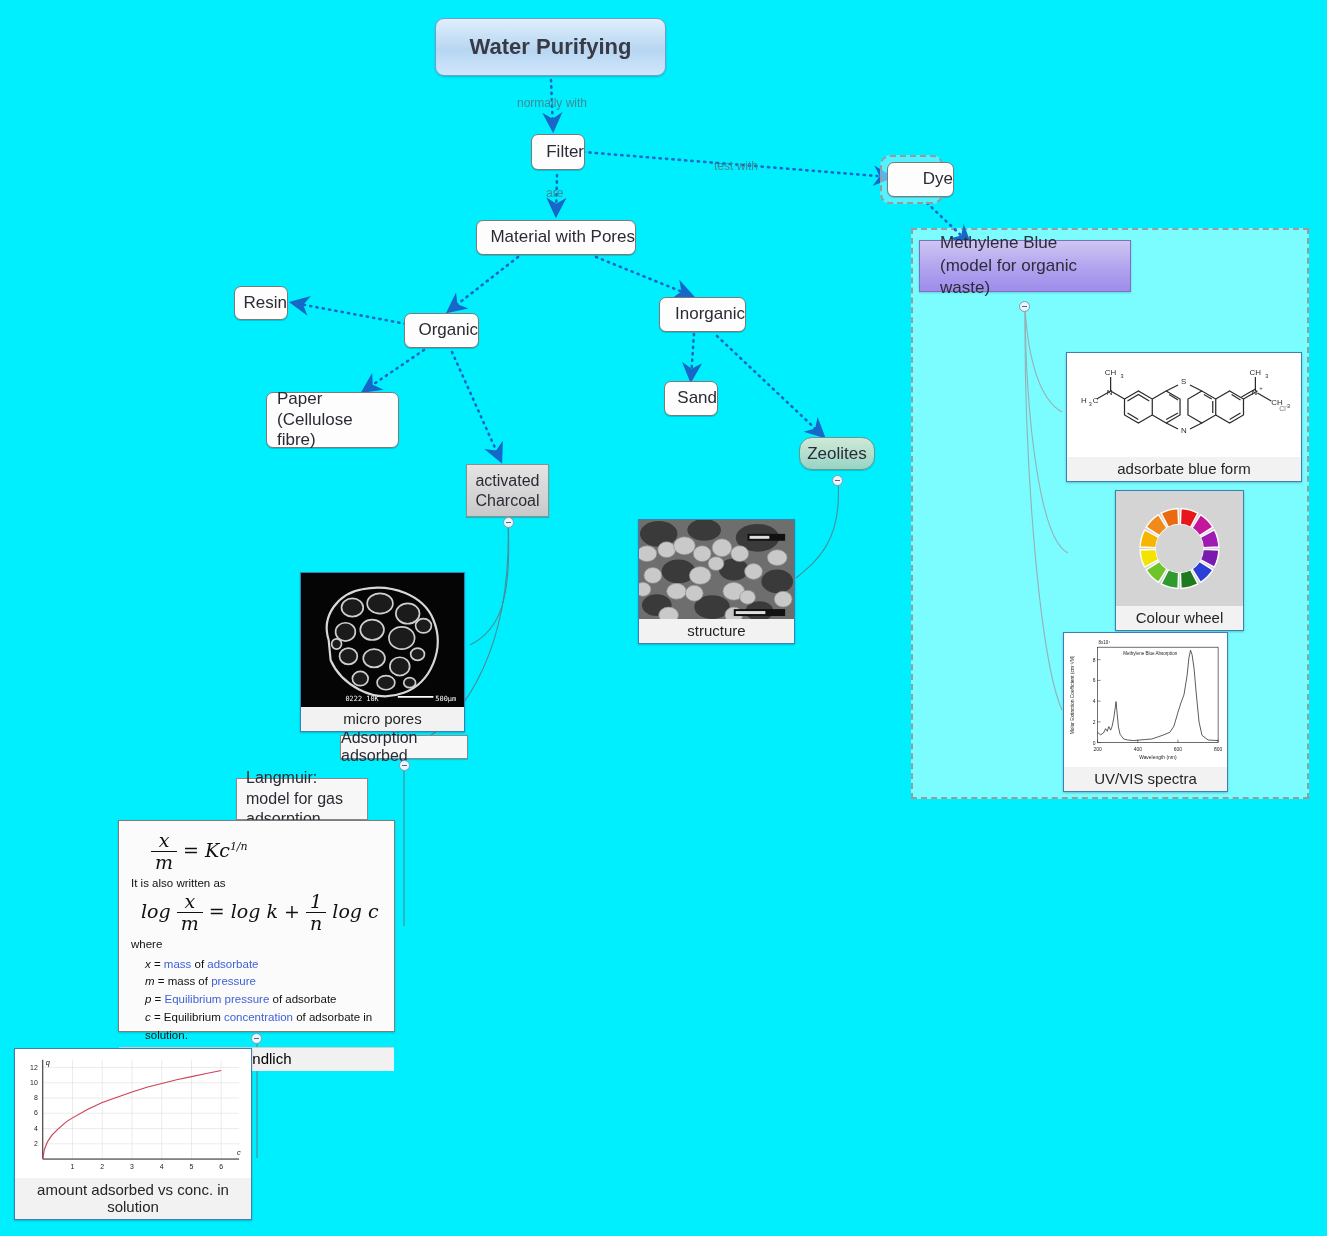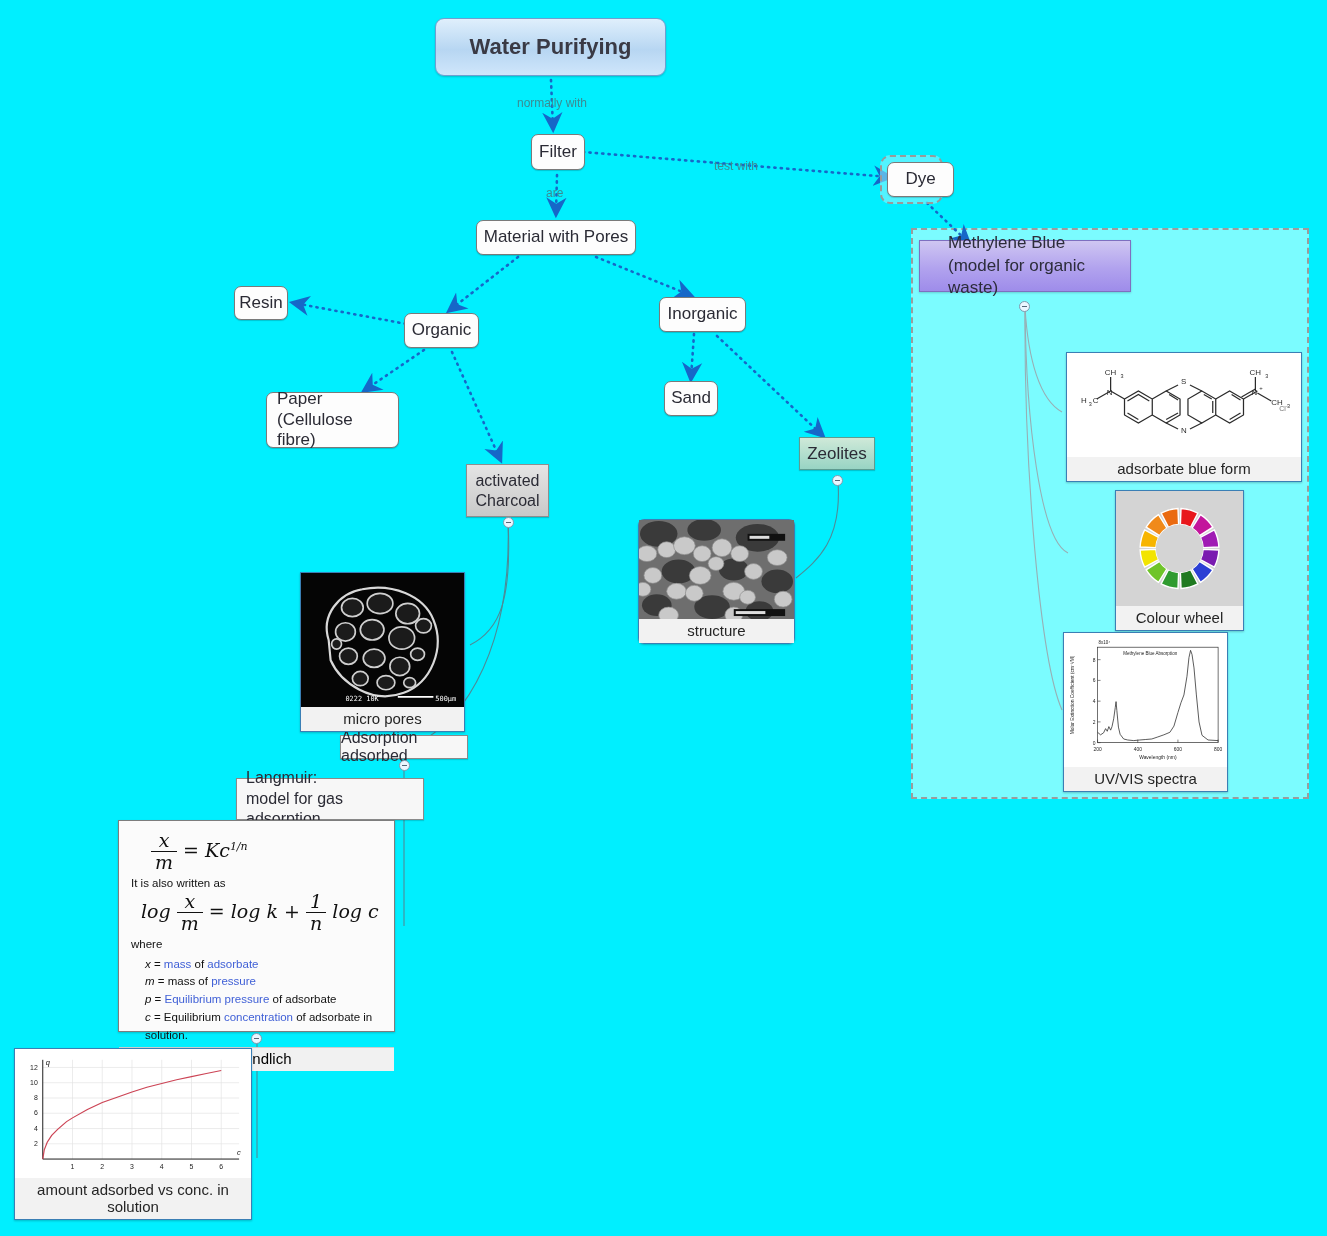--- a/index.html
+++ b/index.html
@@ -17,42 +17,42 @@
 
   .n-root{
     background:linear-gradient(to bottom,#dfeffc 0%,#b7d6f2 55%,#cfe6fb 100%);
     border:1px solid #6f9fd0;border-radius:9px;
     font-size:22px;font-weight:bold;color:#3a3a45;
     display:flex;align-items:center;justify-content:center;
     box-shadow:0 1px 2px rgba(0,0,0,.20);
   }
   .n-white{
     background:#fdfdfd;border:1px solid #7a7a7a;border-radius:7px;
-    display:flex;align-items:center;justify-content:center;
+    display:flex;align-items:center;justify-content:flex-end;
     font-size:17px;box-shadow:0 1px 1px rgba(0,0,0,.18);
     line-height:1.22;
   }
   .n-white.multi{display:flex;flex-direction:column;align-items:flex-start;justify-content:center;padding:22px 10px;}
   .n-gray{
     background:linear-gradient(to bottom,#e4e4e4,#c9c9c9);
     border:1px solid #8e8e8e;
     display:flex;flex-direction:column;align-items:center;justify-content:center;
     font-size:16px;line-height:1.25;box-shadow:0 1px 1px rgba(0,0,0,.18);
   }
   .n-green{
     background:linear-gradient(to bottom,#cfe9d8,#98d4c4);
     border:1px solid #5f9b90;
     display:flex;align-items:center;justify-content:center;font-size:17px;
     box-shadow:0 1px 1px rgba(0,0,0,.18);
   }
   .n-purple{
     background:linear-gradient(to bottom,#cfc6f2 0%,#b1a2ee 55%,#9e8cea 100%);
     border:1px solid #7e6fc0;
     display:flex;flex-direction:column;justify-content:center;
-    padding:6px 28px;font-size:17px;line-height:1.32;color:#2c2c3a;
+    padding:6px 20px;font-size:17px;line-height:1.32;color:#2c2c3a;
     box-shadow:0 1px 2px rgba(0,0,0,.18);
   }
   .n-plain{
     background:#f7f7f7;border:1px solid #8a8a8a;
     display:flex;align-items:center;justify-content:center;
     font-size:16px;box-shadow:0 1px 1px rgba(0,0,0,.15);
   }
   .n-plain.multi{flex-direction:column;align-items:flex-start;padding:4px 9px;line-height:1.3;}
 
   .sel-ring{
@@ -183,37 +183,37 @@
 
   <div class="node n-white multi" style="left:266px;top:392px;width:133px;height:56px;">
     <span>Paper</span>
     <span>(Cellulose fibre)</span>
   </div>
 
   <div class="node n-white" style="left:664px;top:381px;width:54px;height:35px;">
     <span>Sand</span>
   </div>
 
-  <div class="node n-green" style="left:799px;top:437px;width:76px;height:33px;">
+  <div class="node n-green" style="left:799px;top:437px;width:76px;height:33px;border-radius:13px;">
     <span>Zeolites</span>
   </div>
   <div class="collapse" style="left:832px;top:475px;"></div>
 
   <div class="node n-gray" style="left:466px;top:464px;width:83px;height:53px;">
     <span>activated</span>
     <span>Charcoal</span>
   </div>
   <div class="collapse" style="left:503px;top:517px;"></div>
 
   <div class="node n-plain" style="left:340px;top:735px;width:128px;height:24px;">
     <span>Adsorption adsorbed</span>
   </div>
   <div class="collapse" style="left:399px;top:760px;"></div>
 
-  <div class="node n-plain multi" style="left:236px;top:778px;width:188px;height:42px;">
+  <div class="node n-plain multi" style="left:236px;top:778px;width:132px;height:42px;">
     <span>Langmuir:</span>
     <span>model for gas adsorption</span>
   </div>
 
   <div class="node n-purple" style="left:919px;top:240px;width:212px;height:52px;">
     <span>Methylene Blue</span>
     <span>(model for organic waste)</span>
   </div>
   <div class="collapse" style="left:1019px;top:301px;"></div>
 
@@ -244,21 +244,21 @@
         <g stroke="#ffffff" stroke-width="1.6">
           <line x1="98" y1="122" x2="134" y2="122"></line>
         </g>
         <text x="45" y="126" fill="#ffffff" font-size="7" font-family="monospace">0222 10K</text>
         <text x="136" y="126" fill="#ffffff" font-size="7" font-family="monospace">500µm</text>
       </svg>
     </div>
     <div class="cap">micro pores</div>
   </div>
 
-  <div class="card blue" style="left:638px;top:519px;width:157px;height:125px;border-radius:6px;">
+  <div class="card blue" style="left:638px;top:519px;width:157px;height:125px;">
     <div class="pic">
       <svg viewBox="0 0 157 100" width="100%" height="100%" preserveAspectRatio="none">
         <rect width="157" height="100" fill="#6e6e6e"></rect>
         <g fill="#3a3a3a">
           <ellipse cx="20" cy="14" rx="19" ry="13"></ellipse>
           <ellipse cx="66" cy="10" rx="17" ry="11"></ellipse>
           <ellipse cx="120" cy="18" rx="22" ry="14"></ellipse>
           <ellipse cx="40" cy="52" rx="17" ry="12"></ellipse>
           <ellipse cx="96" cy="50" rx="15" ry="11"></ellipse>
           <ellipse cx="140" cy="62" rx="16" ry="12"></ellipse>

